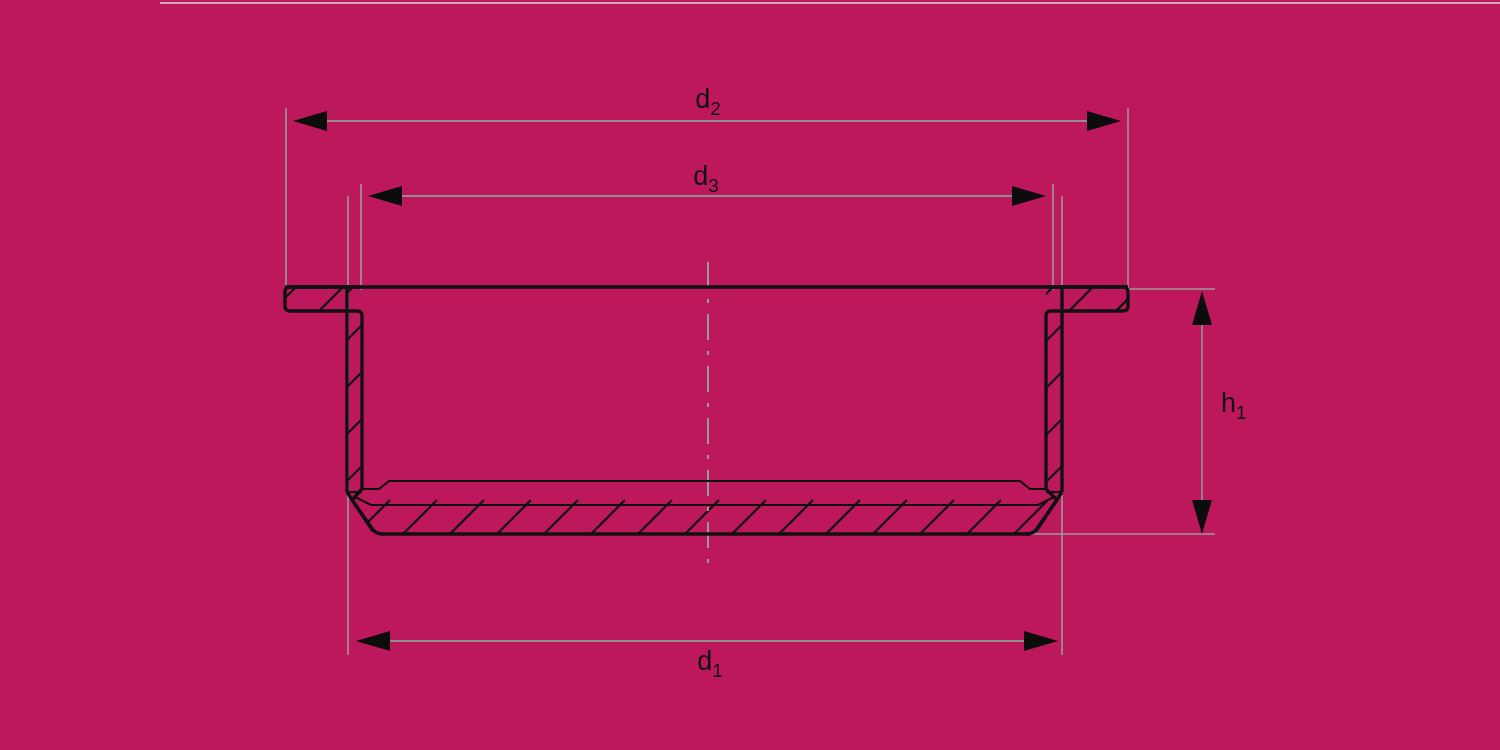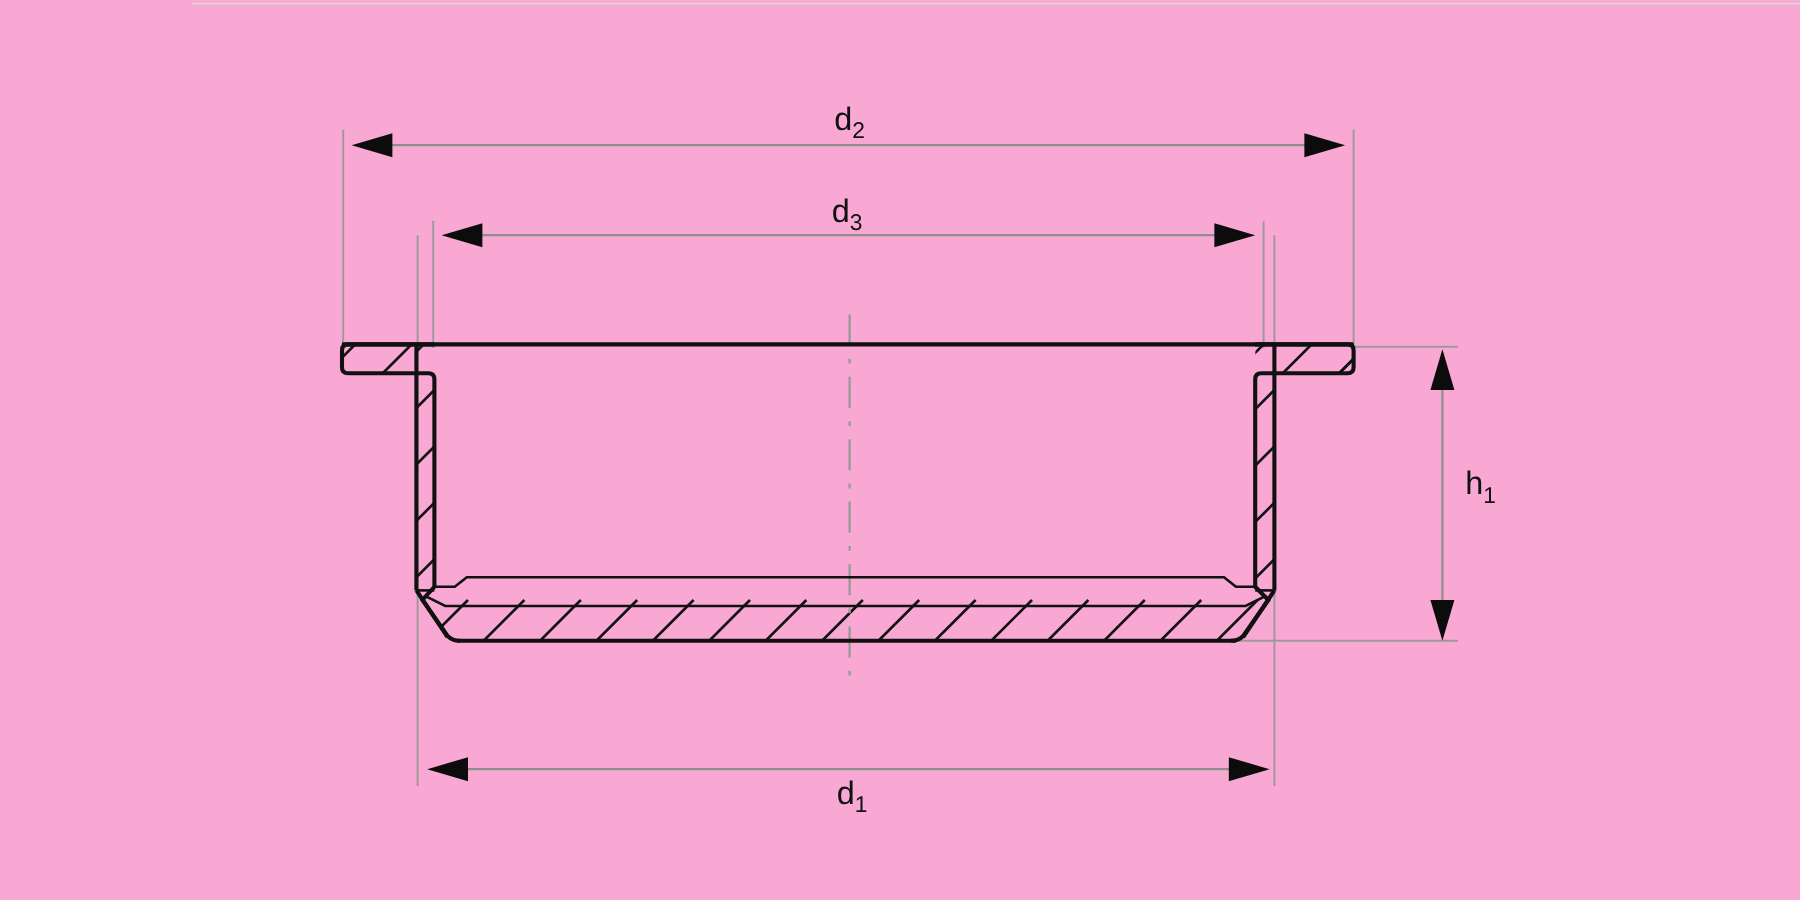--- a/index.html
+++ b/index.html
@@ -10,21 +10,21 @@
   body {
     width: 1500px;
     height: 750px;
     font-family: "Liberation Sans", sans-serif;
     overflow: hidden;
   }
   #drawing-root {
     position: relative;
     width: 1500px;
     height: 750px;
-    background: #f9a8d4;
+    background: #be185d;
   }
   svg#technical-drawing {
     display: block;
     width: 1500px;
     height: 750px;
   }
   .part-outline {
     fill: none;
     stroke: #111111;
     stroke-width: 3.4;

